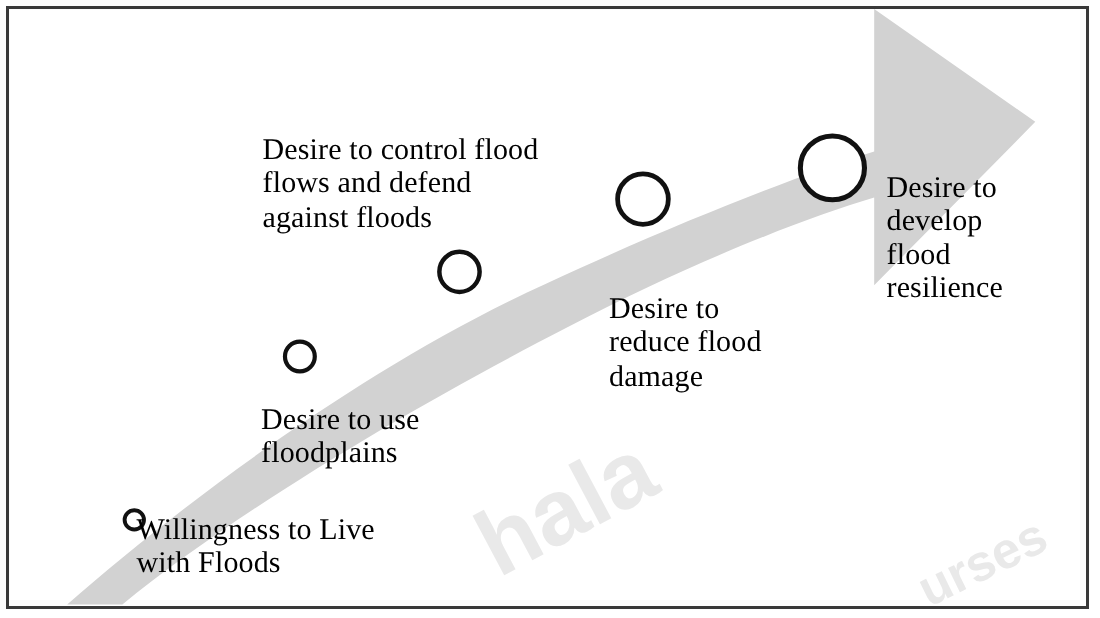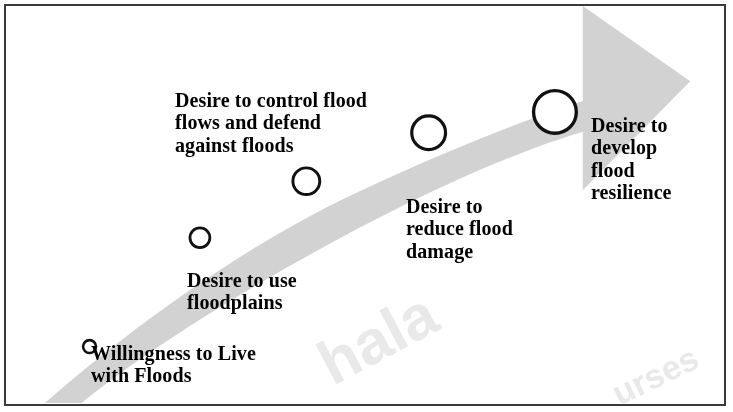--- a/index.html
+++ b/index.html
@@ -34,24 +34,23 @@
     width: 100%;
     height: 100%;
   }
   .label {
     position: absolute;
     color: #000000;
     font-size: 20px;
     line-height: 1.12;
     white-space: pre-line;
     letter-spacing: 0.1px;
-    font-weight: bold;
   }
   #lbl-0 { left: 85px;  top: 336px; }
-  #lbl-1 { left: 181px; top: 263px; }
+  #lbl-1 { left: 168px; top: 263px; }
   #lbl-2 { left: 169px; top: 83px;  }
   #lbl-3 { left: 400px; top: 189px; }
   #lbl-4 { left: 585px; top: 108px; }
   .wm {
     position: absolute;
     color: #e9e9e9;
     font-family: "Liberation Sans", "DejaVu Sans", sans-serif;
     font-weight: 700;
     user-select: none;
     pointer-events: none;

